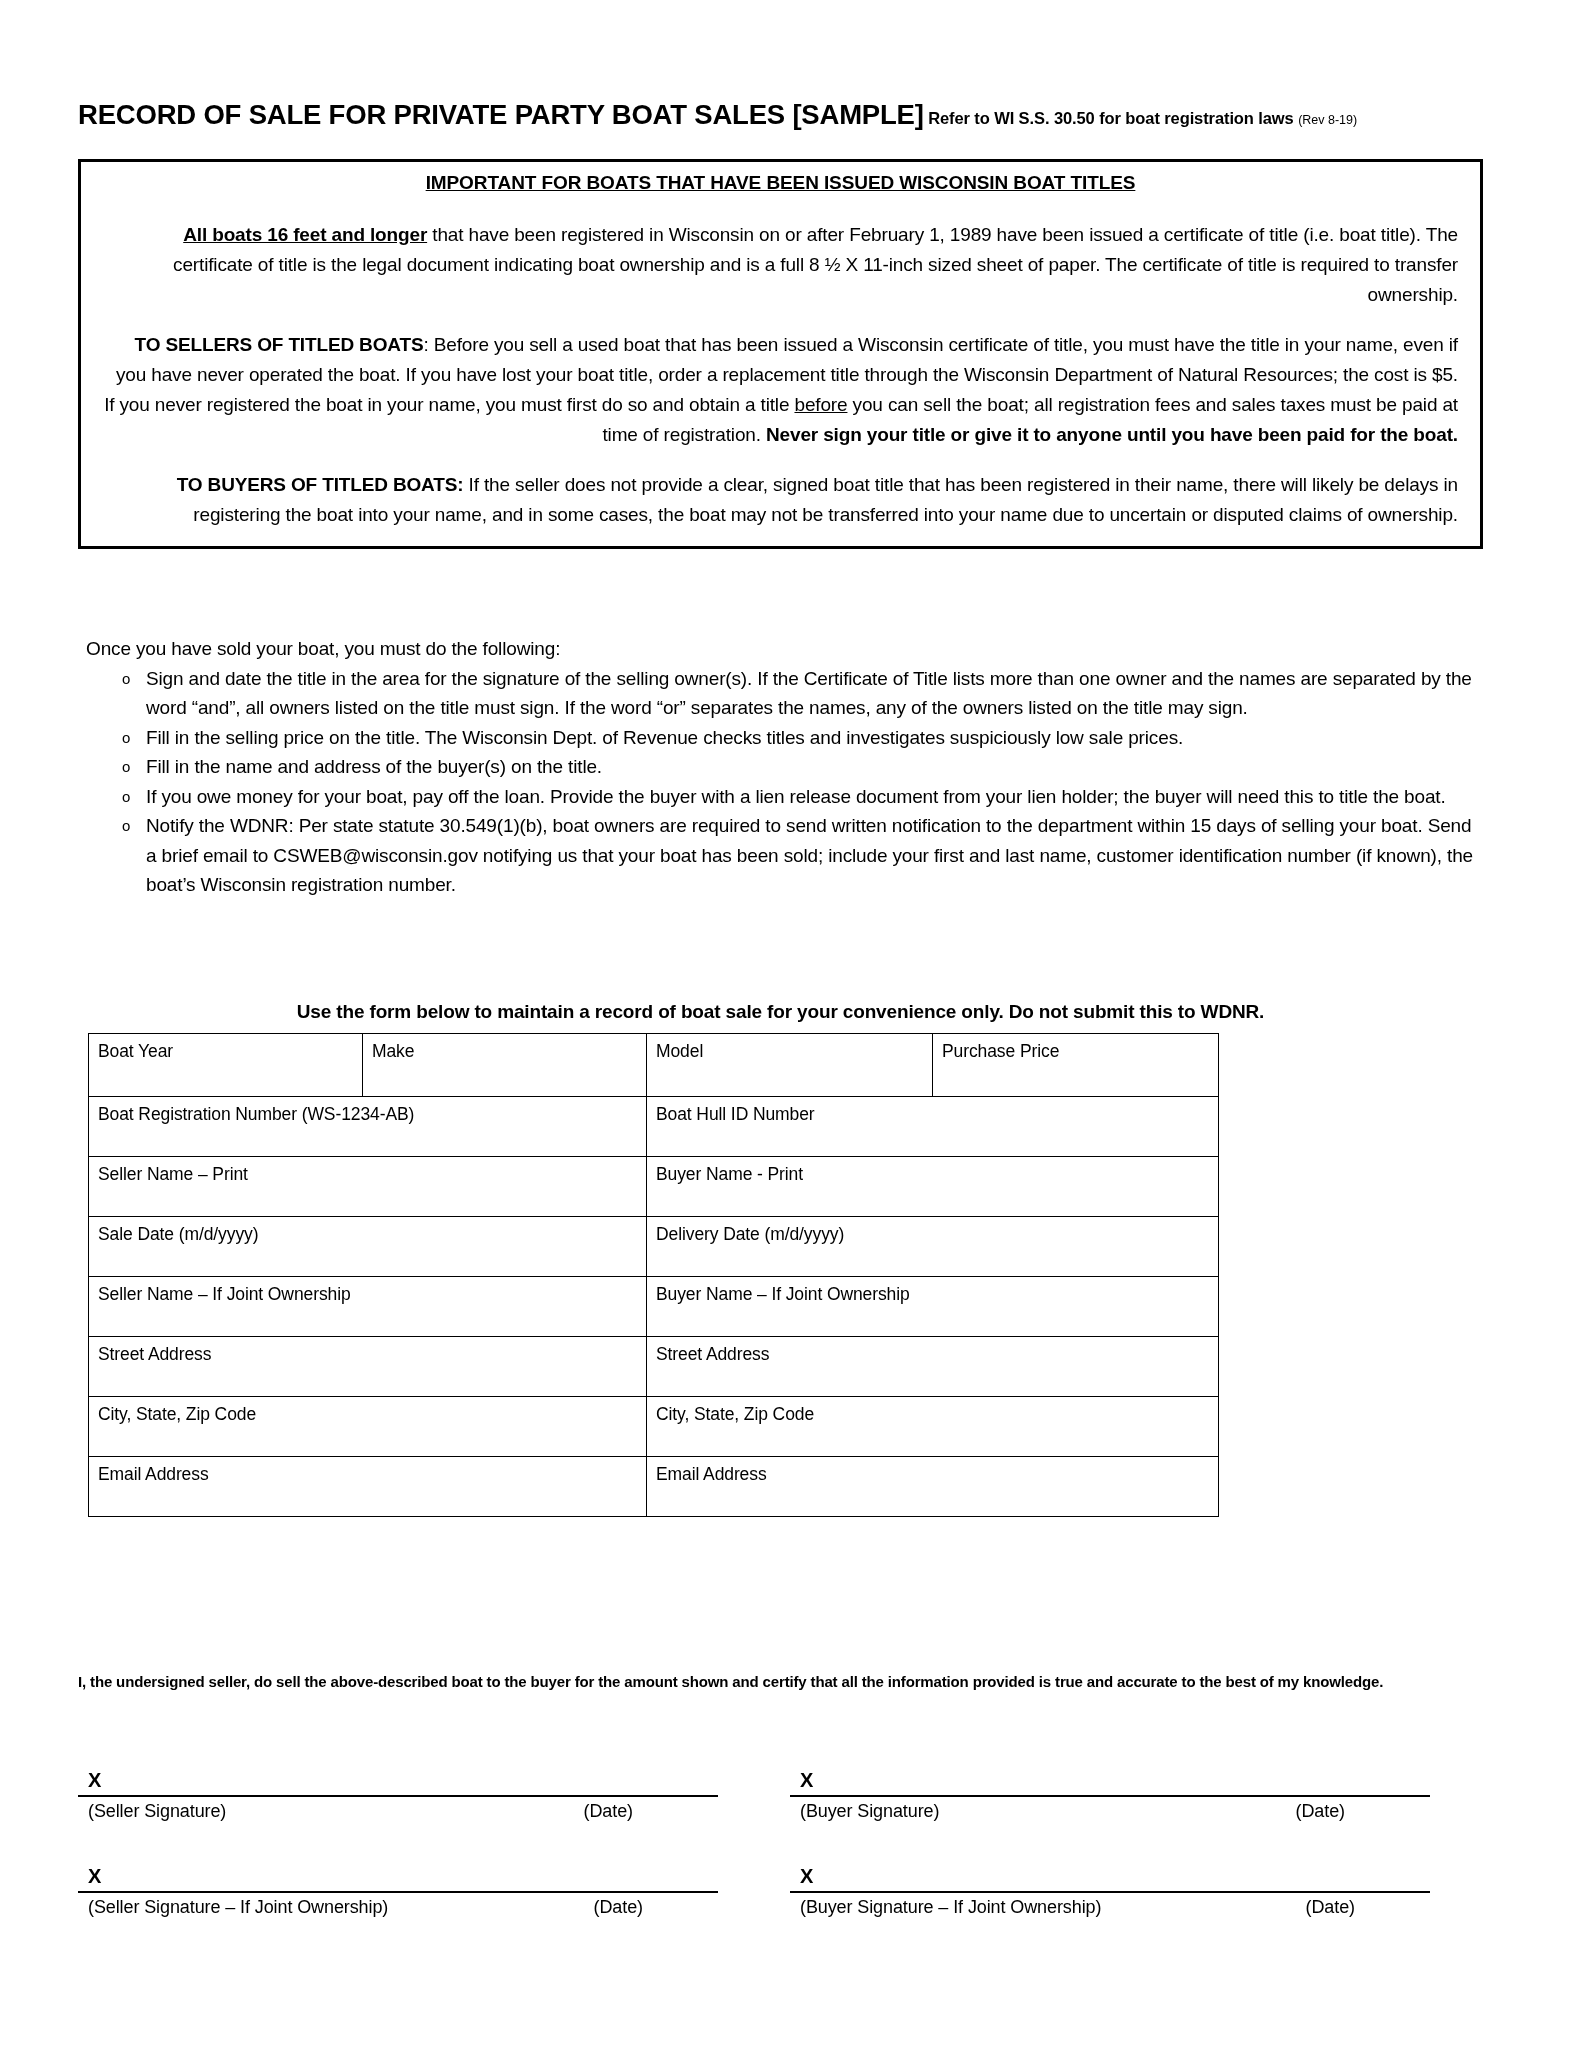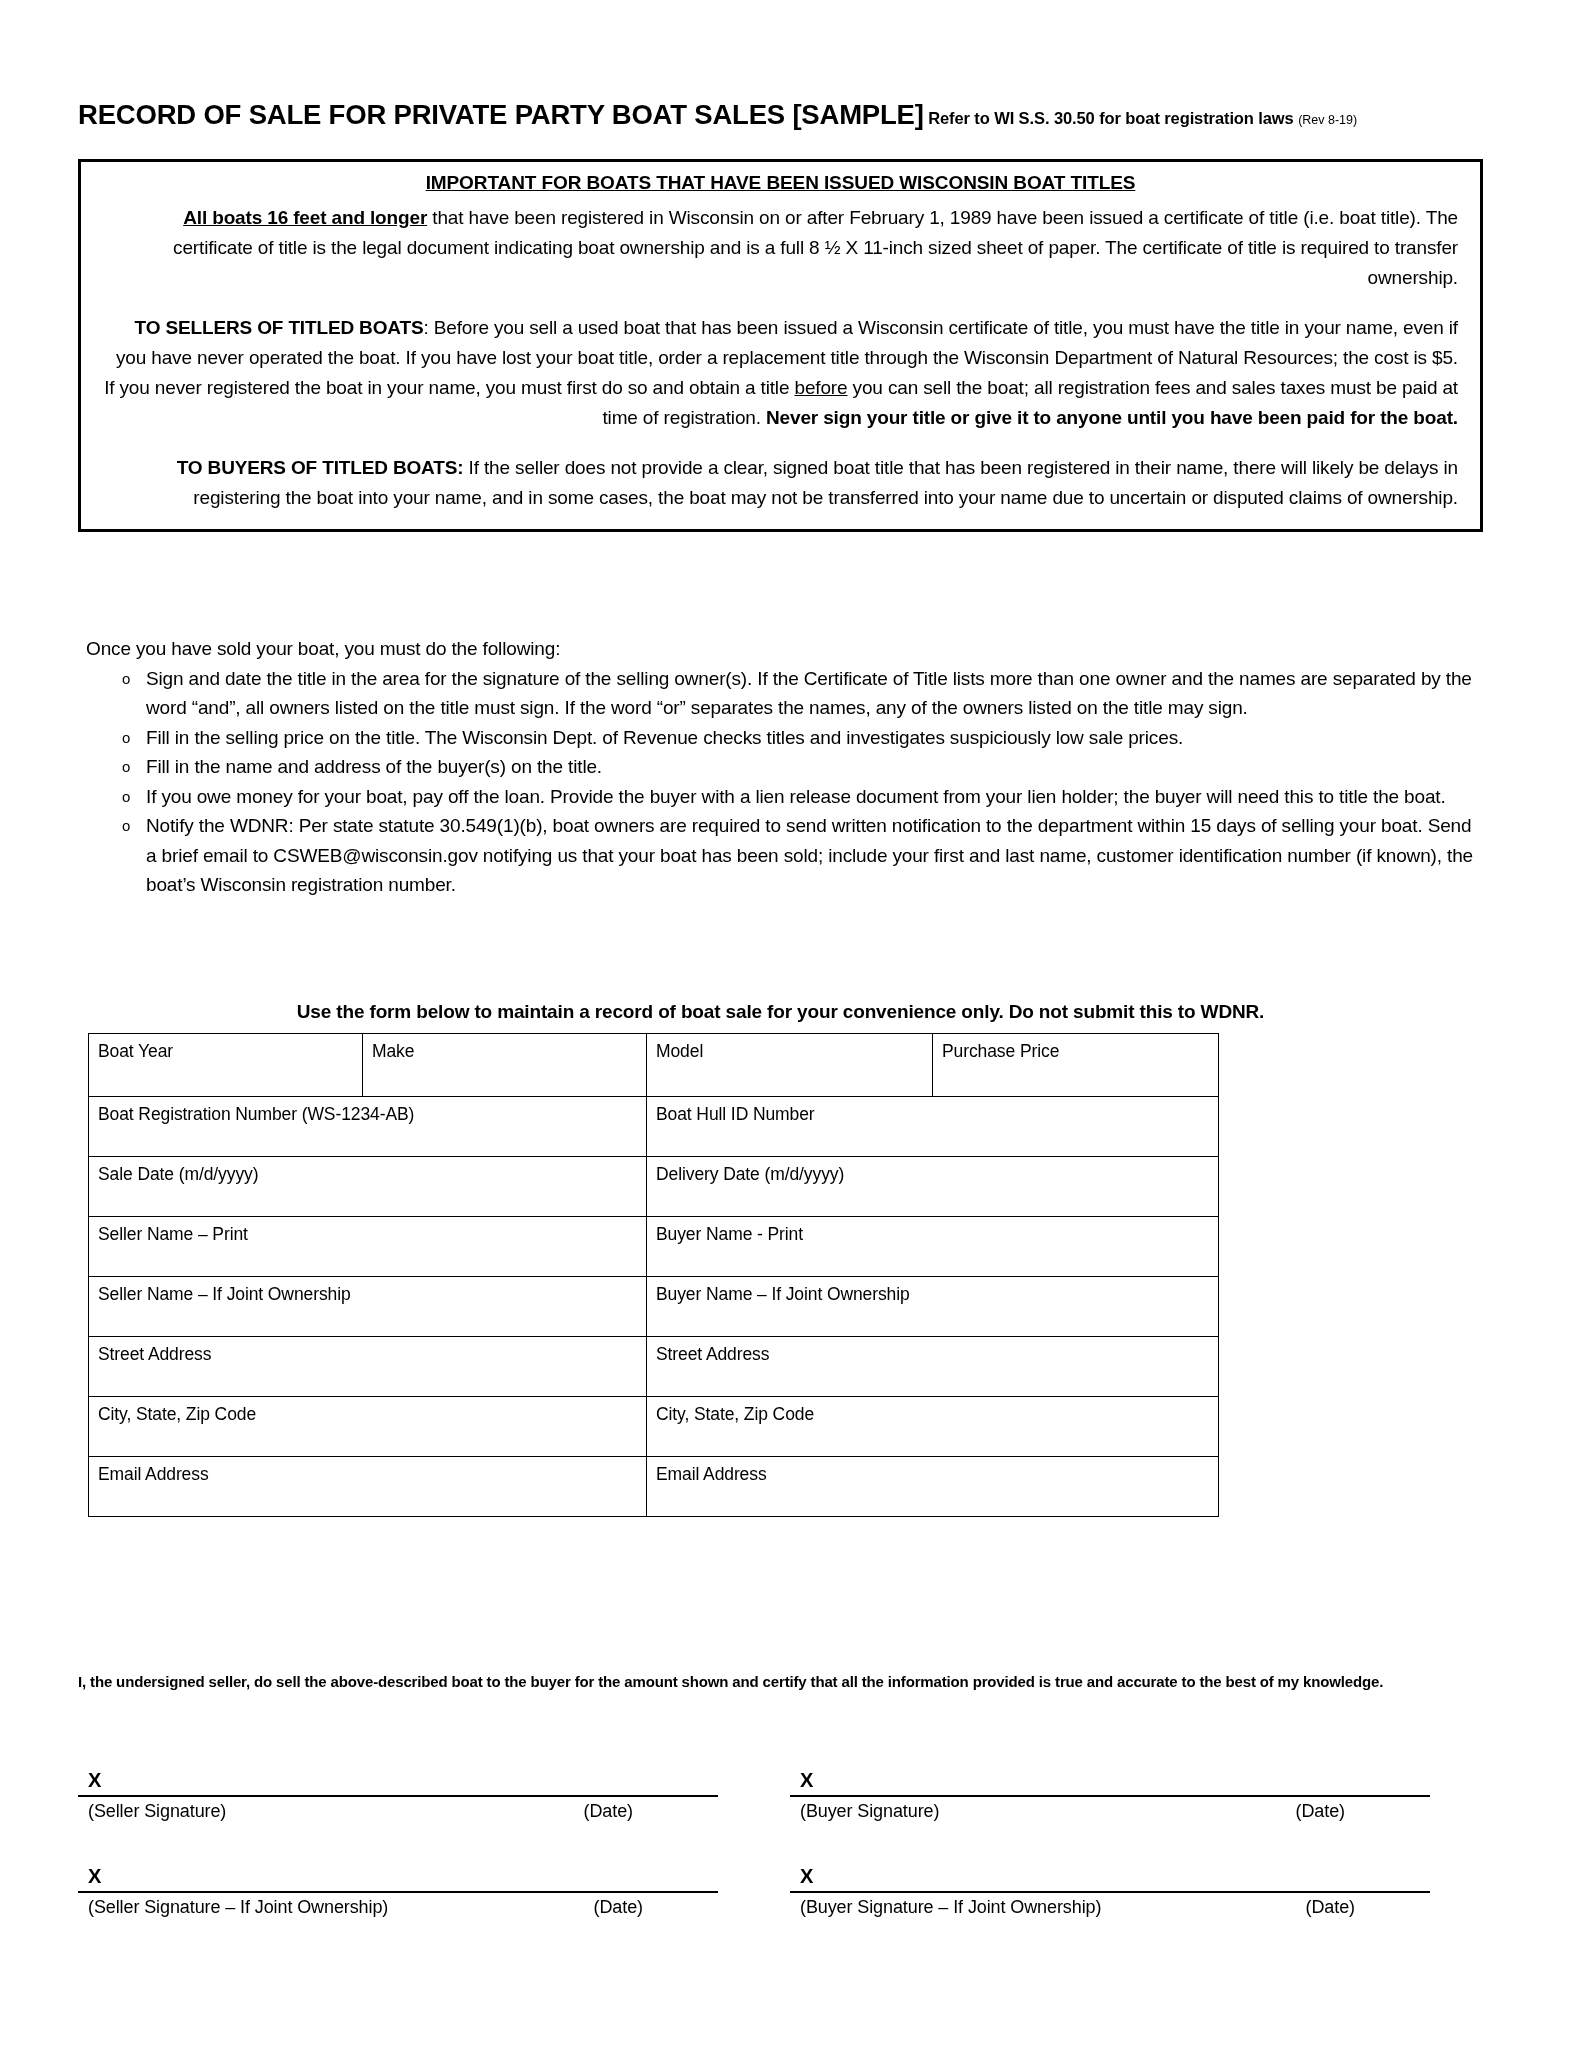--- a/index.html
+++ b/index.html
@@ -58,21 +58,21 @@
     width: 1405px;
     border: 3px solid #000000;
     box-sizing: border-box;
     padding: 10px 22px 16px 22px;
   }
   .box-heading {
     text-align: center;
     font-size: 19px;
     font-weight: bold;
     text-decoration: underline;
-    margin-bottom: 9px;
+    margin-bottom: 26px;
     letter-spacing: -0.1px;
   }
   .box-para {
     font-size: 19px;
     line-height: 1.58;
     margin: 8px 0 20px 0;
     text-align: right;
     letter-spacing: -0.15px;
   }
   .box-para:last-child { margin-bottom: 0; }
@@ -270,32 +270,32 @@
         <tr>
           <td colspan="2">
               <span class="cell-label">Boat Registration Number (WS-1234-AB)</span>
             </td>
           <td colspan="2">
               <span class="cell-label">Boat Hull ID Number</span>
             </td>
         </tr>
         <tr>
           <td colspan="2">
+              <span class="cell-label">Seller Name – Print</span>
+            </td>
+          <td colspan="2">
+              <span class="cell-label">Buyer Name - Print</span>
+            </td>
+        </tr>
+        <tr>
+          <td colspan="2">
               <span class="cell-label">Sale Date (m/d/yyyy)</span>
             </td>
           <td colspan="2">
               <span class="cell-label">Delivery Date (m/d/yyyy)</span>
-            </td>
-        </tr>
-        <tr>
-          <td colspan="2">
-              <span class="cell-label">Seller Name – Print</span>
-            </td>
-          <td colspan="2">
-              <span class="cell-label">Buyer Name - Print</span>
             </td>
         </tr>
         <tr>
           <td colspan="2">
               <span class="cell-label">Seller Name – If Joint Ownership</span>
             </td>
           <td colspan="2">
               <span class="cell-label">Buyer Name – If Joint Ownership</span>
             </td>
         </tr>

